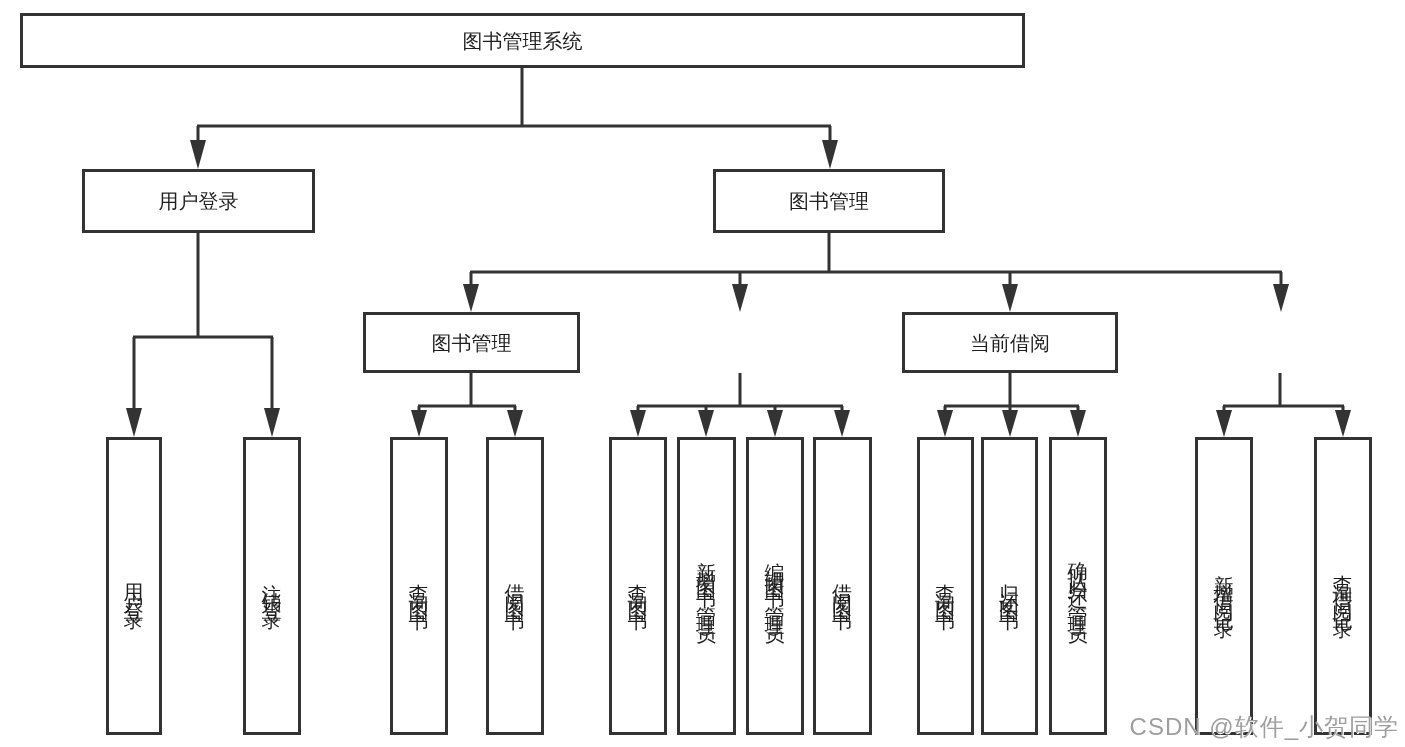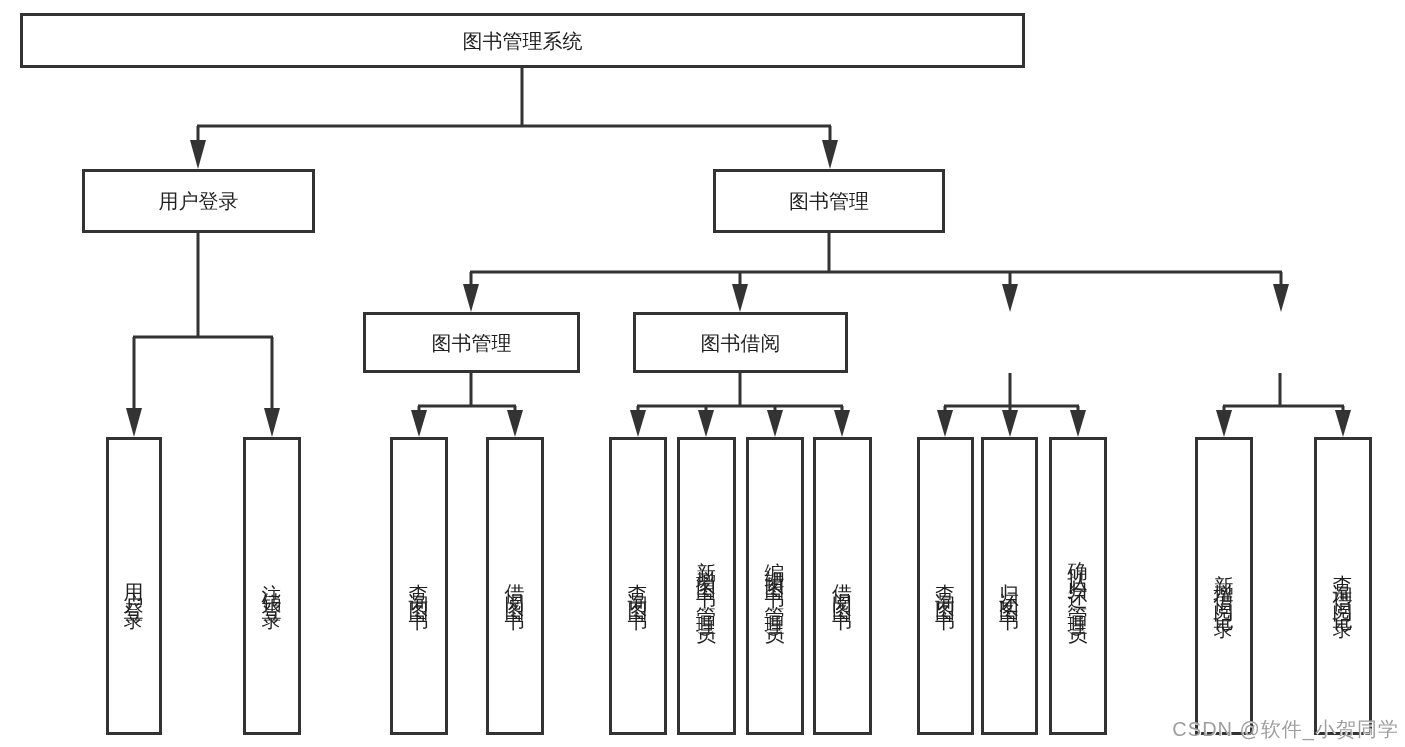--- a/index.html
+++ b/index.html
@@ -27,21 +27,21 @@
   .vbox{
     writing-mode:vertical-rl;
     text-orientation:mixed;
     letter-spacing:9px;
     font-size:20px;
   }
   .watermark{
     position:absolute;
     right:6px;
     bottom:4px;
-    font-size:20px;
+    font-size:24px;
     color:#9e9e9e;
     text-shadow:1px 1px 0 #ffffff;
     letter-spacing:1px;
     white-space:nowrap;
   }
 </style>
 </head>
 <body>
 
 <div class="canvas">
@@ -108,21 +108,21 @@
       <polygon points="1335,410 1351,410 1343,437"></polygon>
     </g>
   </svg>
 
   <div class="box" style="left:20px;top:13px;width:1005px;height:55px">图书管理系统</div>
 
   <div class="box" style="left:82px;top:169px;width:233px;height:64px">用户登录</div>
   <div class="box" style="left:713px;top:169px;width:232px;height:64px">图书管理</div>
 
   <div class="box" style="left:363px;top:312px;width:217px;height:61px">图书管理</div>
-  <div class="box" style="left:633px;top:312px;width:215px;height:61px">图书借阅</div>
+  <div class="box" style="left:902px;top:312px;width:216px;height:61px">当前借阅</div>
 
   <div class="box vbox" style="left:106px;top:437px;width:56px;height:298px">用户登录</div>
   <div class="box vbox" style="left:243px;top:437px;width:58px;height:298px">注销登录</div>
 
   <div class="box vbox" style="left:390px;top:437px;width:58px;height:298px">查询图书</div>
   <div class="box vbox" style="left:486px;top:437px;width:58px;height:298px">借阅图书</div>
 
   <div class="box vbox" style="left:609px;top:437px;width:58px;height:298px">查询图书</div>
   <div class="box vbox" style="left:677px;top:437px;width:59px;height:298px">新增图书（管理员）</div>
   <div class="box vbox" style="left:746px;top:437px;width:58px;height:298px">编辑图书（管理员）</div>

